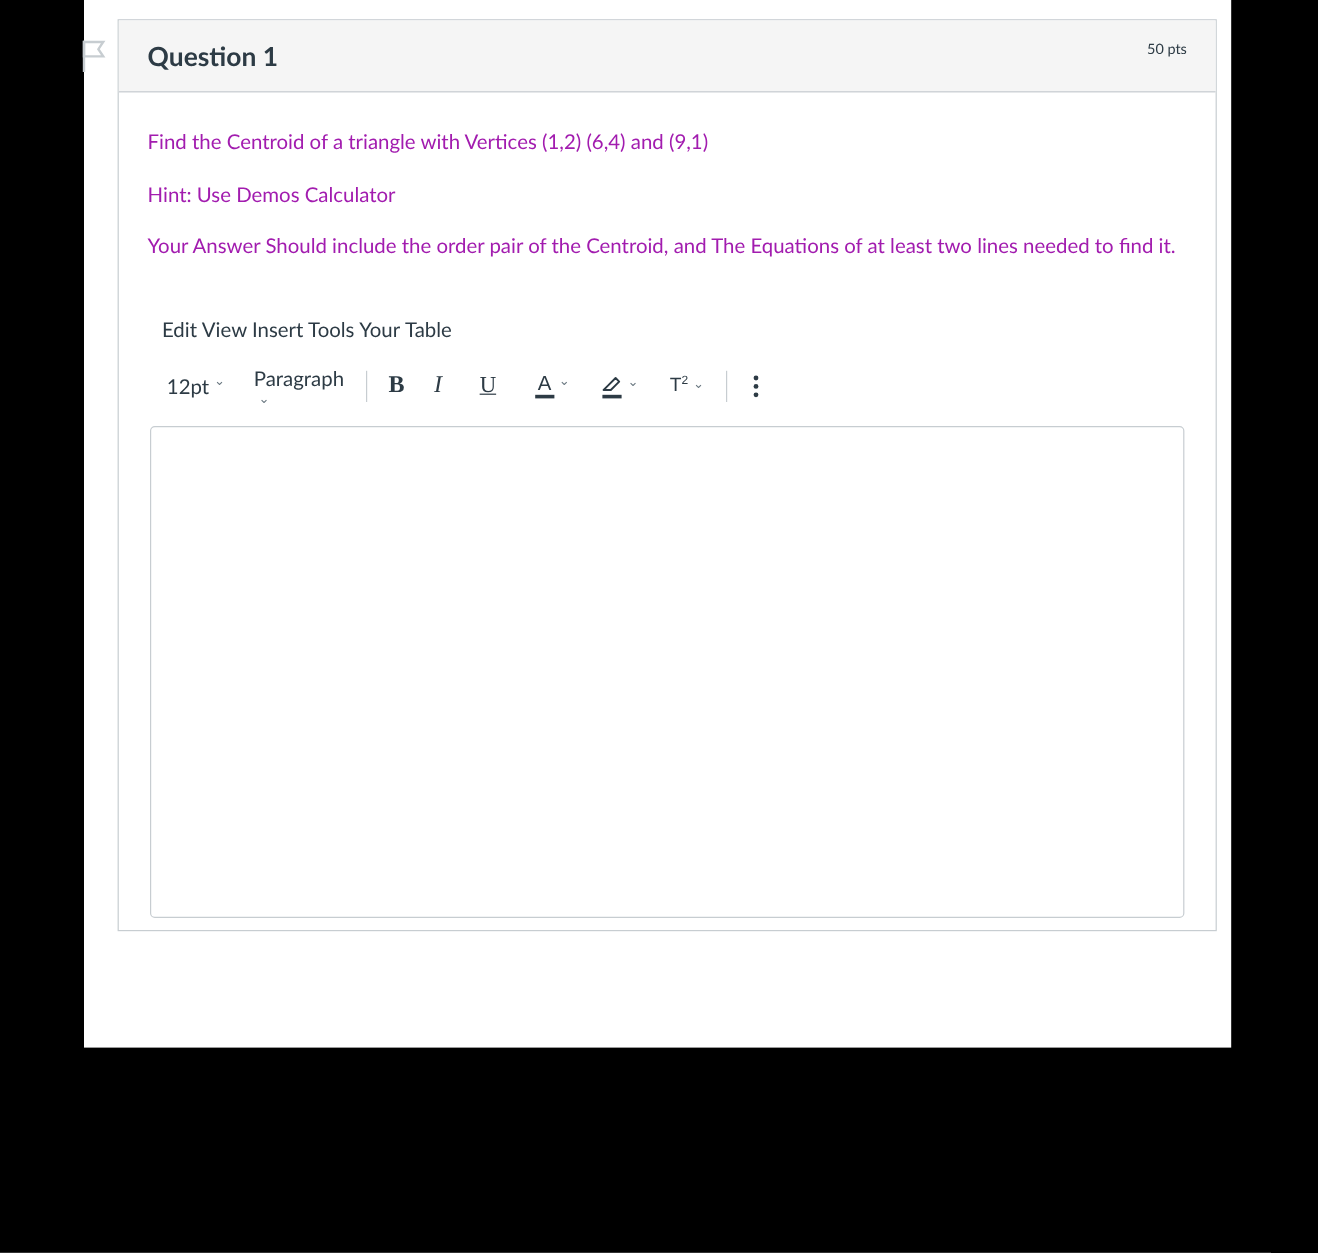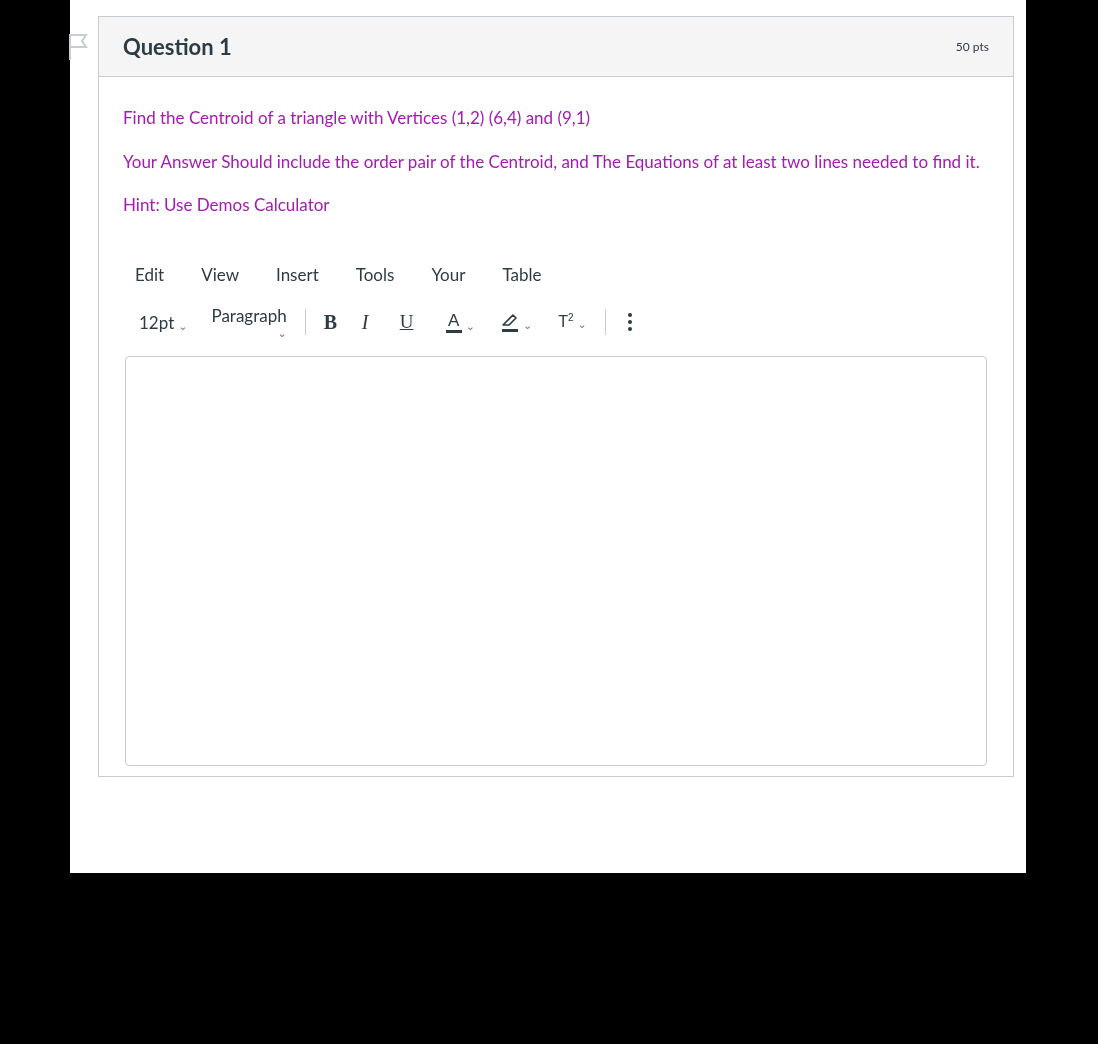--- a/index.html
+++ b/index.html
@@ -26,21 +26,20 @@
       position: absolute;
       left: 98px;
       top: 16px;
       width: 916px;
       border: 1px solid #c7cdd1;
       background: #fff;
     }
     .question-header {
       display: flex;
       justify-content: space-between;
-      align-items: center;
       padding: 16px 24px;
       background: #f5f5f5;
       border-bottom: 1px solid #c7cdd1;
     }
     .question-title {
       font-size: 22px;
       font-weight: 700;
       color: #2d3b45;
     }
     .question-points {
@@ -55,39 +54,39 @@
       font-size: 17px;
       color: #a21caf;
       line-height: 1.5;
       margin-bottom: 18px;
     }
     .editor-wrap {
       margin-top: 40px;
     }
     .menubar {
       display: flex;
-      gap: 37px;
+      gap: 4px;
       padding: 6px 12px 10px 12px;
       font-size: 17px;
       color: #2d3b45;
     }
     .menubar span {
       cursor: pointer;
     }
     .toolbar {
       display: flex;
       align-items: center;
       gap: 6px;
       padding: 8px 12px 14px 12px;
       font-size: 17px;
       color: #2d3b45;
     }
     .tb-item {
       display: inline-flex;
-      align-items: flex-end;
+      align-items: flex-start;
       cursor: pointer;
       padding: 2px 4px;
     }
     .tb-divider {
       width: 1px;
       height: 26px;
       background: #c7cdd1;
       margin: 0 8px;
     }
     .chevron {
@@ -196,22 +195,22 @@
 </svg>
 
 <div class="question-card">
   <div class="question-header">
     <div class="question-title">Question 1</div>
     <div class="question-points">50 pts</div>
   </div>
   <div class="question-body">
     <div class="question-text">
       <p>Find the Centroid of a triangle with Vertices (1,2) (6,4) and (9,1)</p>
+      <p>Hint: Use Demos Calculator</p>
       <p>Your Answer Should include the order pair of the Centroid, and The Equations of at least two lines needed to find it.</p>
-      <p>Hint: Use Demos Calculator</p>
     </div>
 
     <div class="editor-wrap">
       <div class="menubar">
         <span>Edit</span>
         <span>View</span>
         <span>Insert</span>
         <span>Tools</span>
         <span>Your</span>
         <span>Table</span>

